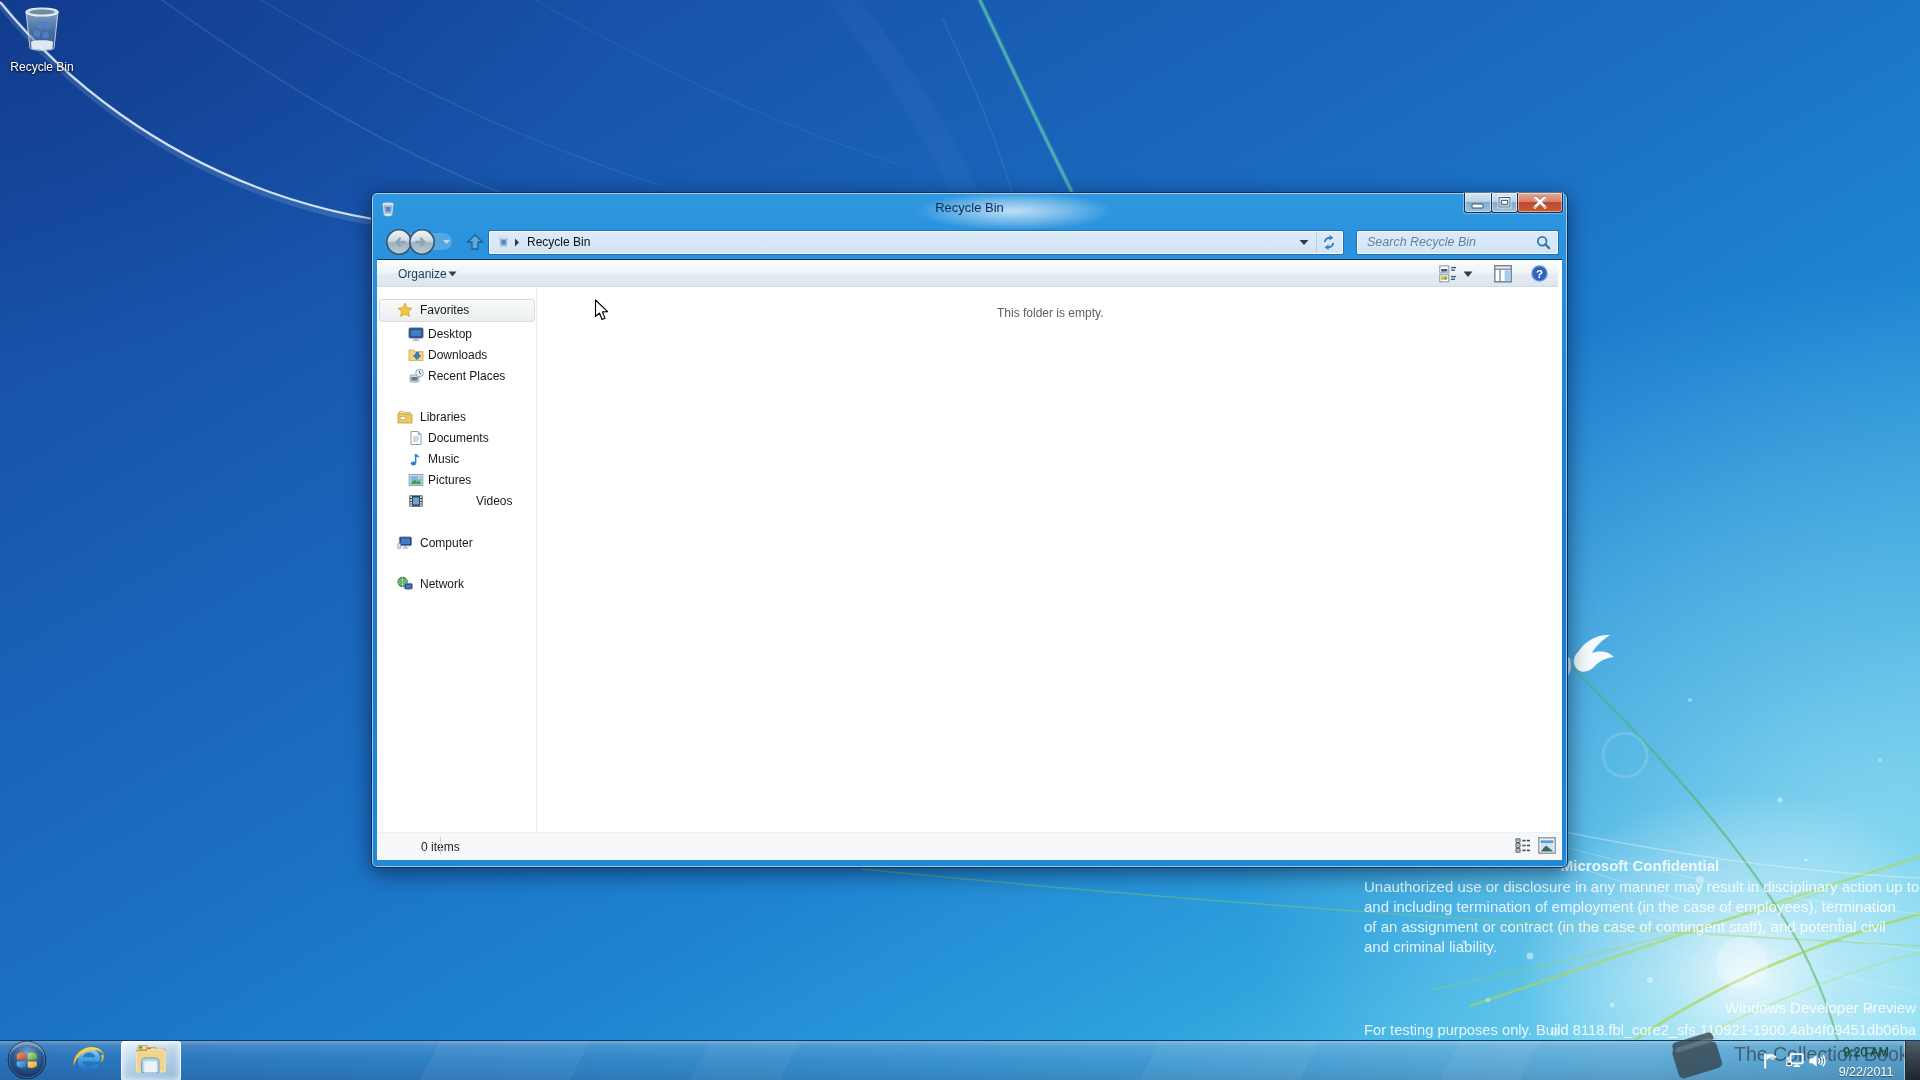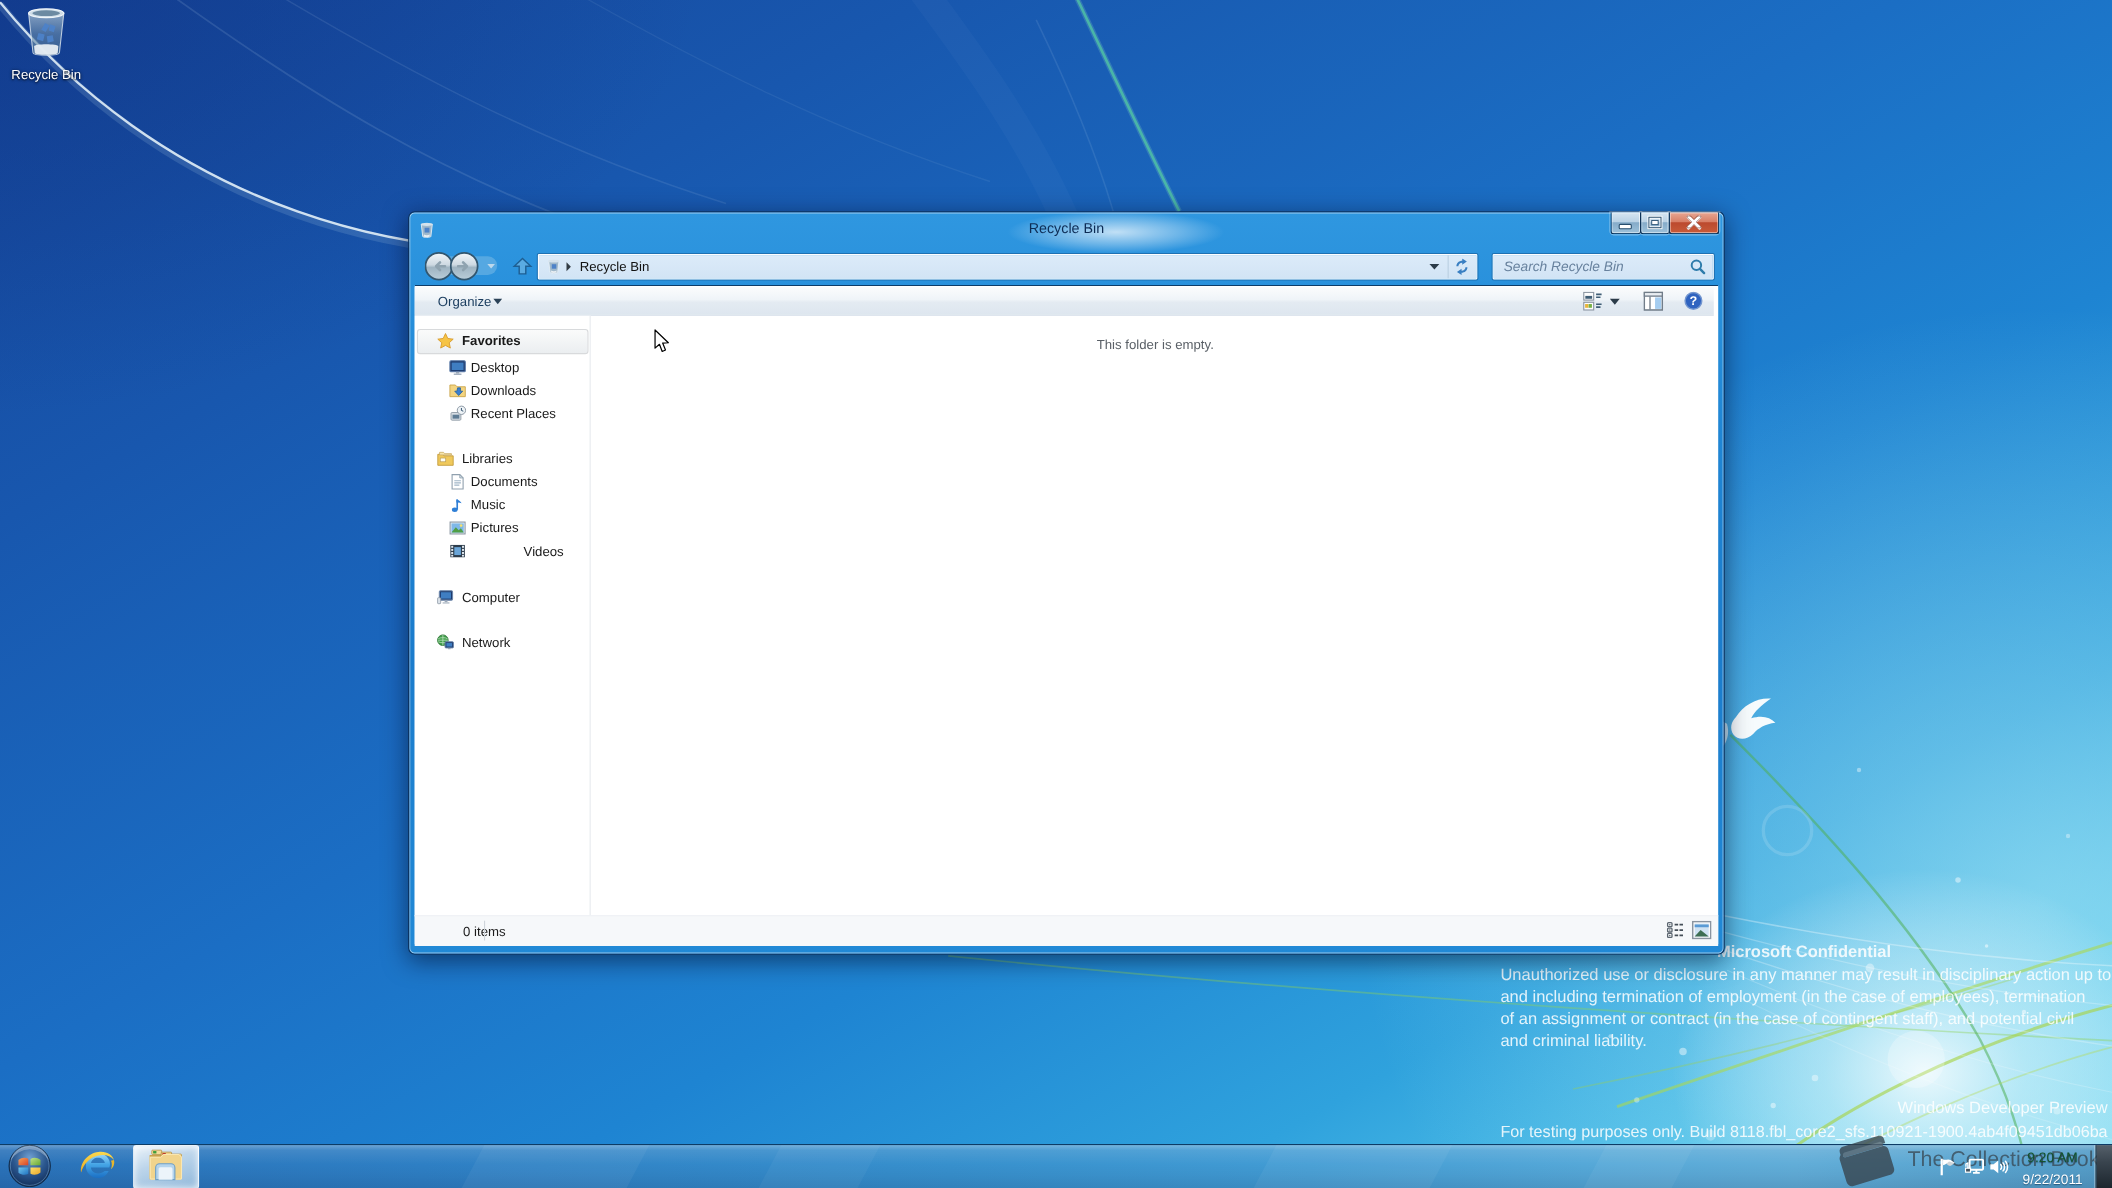--- a/index.html
+++ b/index.html
@@ -285,21 +285,21 @@
       </div>
 
       <div id="navpane">
 
         <div class="abs" style="left:2px;top:12px;width:154px;height:21px;border-radius:3px;
           background:linear-gradient(to bottom,#fafbfb,#ebeef0);border:1px solid #d8dadc;"></div>
         <div class="nrow" style="left:20px;top:13px;">
           <svg width="16" height="16" viewBox="0 0 16 16">
               <path d="M8,1.2 L10.1,5.7 L15,6.3 L11.4,9.6 L12.4,14.4 L8,12 L3.6,14.4 L4.6,9.6 L1,6.3 L5.9,5.7 Z" fill="#f6c445" stroke="#d89a2a" stroke-width="0.8"></path>
             </svg>
-          <span class="ntext" style="left:23px;font-weight:bold;">Favorites</span>
+          <span class="ntext" style="left:23px;">Favorites</span>
         </div>
         <div class="nrow" style="left:31px;top:37px;">
           <svg width="16" height="16" viewBox="0 0 16 16">
               <rect x="1" y="2" width="14" height="10" rx="1" fill="#1d3b6e" stroke="#5a7aa8" stroke-width="1"></rect>
               <rect x="2.6" y="3.6" width="10.8" height="6.8" fill="#3f7ec2"></rect>
               <rect x="6.5" y="12" width="3" height="1.6" fill="#9aa7b8"></rect>
               <rect x="4.5" y="13.6" width="7" height="1.2" fill="#9aa7b8"></rect>
             </svg>
           <span class="ntext" style="left:20px;">Desktop</span>
         </div>

